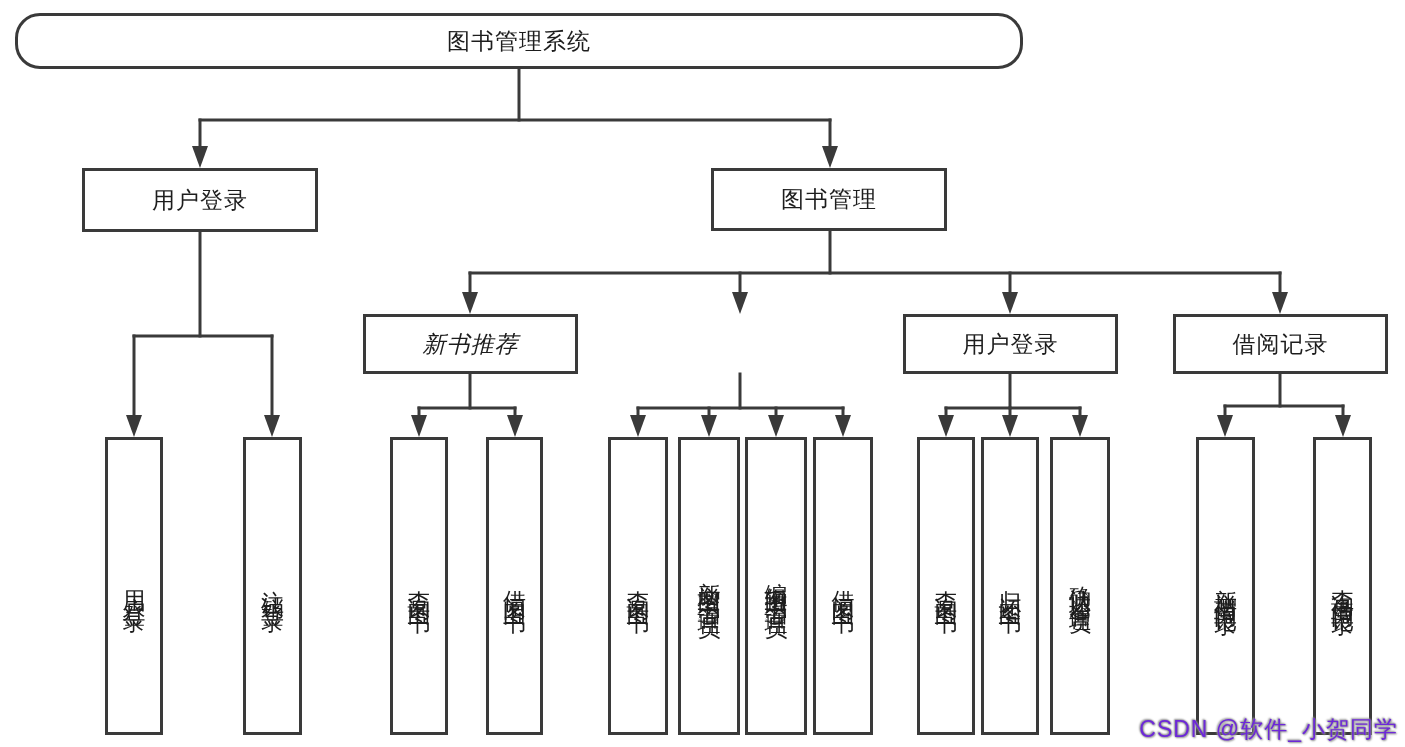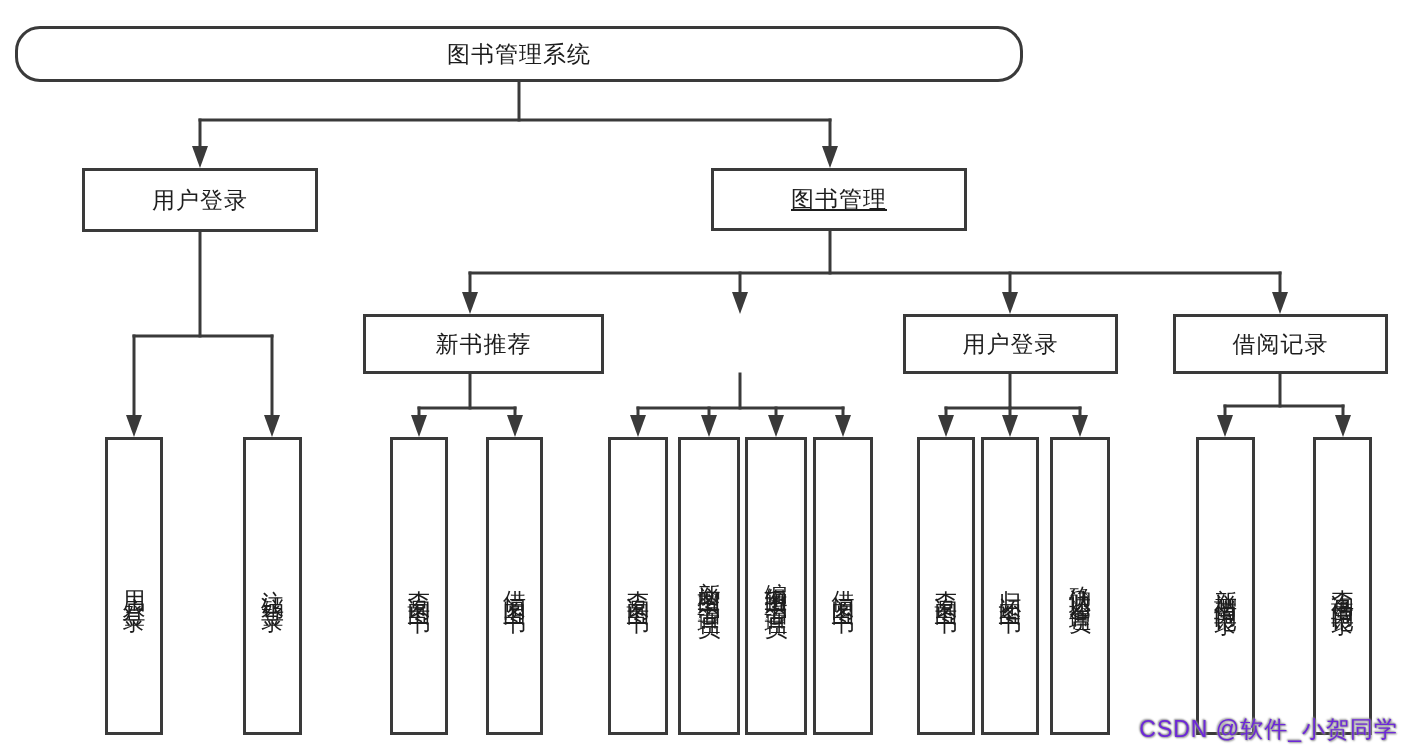--- a/index.html
+++ b/index.html
@@ -39,24 +39,24 @@
     white-space: nowrap;
   }
   .node.vert {
     writing-mode: vertical-rl;
     text-orientation: mixed;
     letter-spacing: 7px;
     font-size: 23px;
     line-height: 1;
   }
   
-  #n-root        { left: 15px;   top: 26px;  width: 1008px; height: 56px; border-radius: 25px; }
+  #n-root        { left: 15px;   top: 13px;  width: 1008px; height: 56px; border-radius: 25px; }
   #n-login       { left: 82px;   top: 168px; width: 236px;  height: 64px; }
-  #n-mgmt        { left: 711px;  top: 168px; width: 256px;  height: 63px; text-decoration: underline; }
-  #n-newbook     { left: 363px;  top: 314px; width: 241px;  height: 60px; }
+  #n-mgmt        { left: 711px;  top: 168px; width: 236px;  height: 63px; }
+  #n-newbook     { left: 363px;  top: 314px; width: 215px;  height: 60px; font-style: italic; }
   #n-borrow      { left: 633px;  top: 314px; width: 215px;  height: 60px; }
   #n-current     { left: 903px;  top: 314px; width: 215px;  height: 60px; }
   #n-records     { left: 1173px; top: 314px; width: 215px;  height: 60px; }
   .leaf          { top: 437px; height: 298px; }
   #l-userlogin   { left: 105px;  width: 58px; }
   #l-logout      { left: 243px;  width: 59px; }
   #l-nb-query    { left: 390px;  width: 58px; }
   #l-nb-borrow   { left: 486px;  width: 57px; }
   #l-bb-query    { left: 608px;  width: 60px; }
   #l-bb-add      { left: 678px;  width: 62px; letter-spacing: 5px; }

